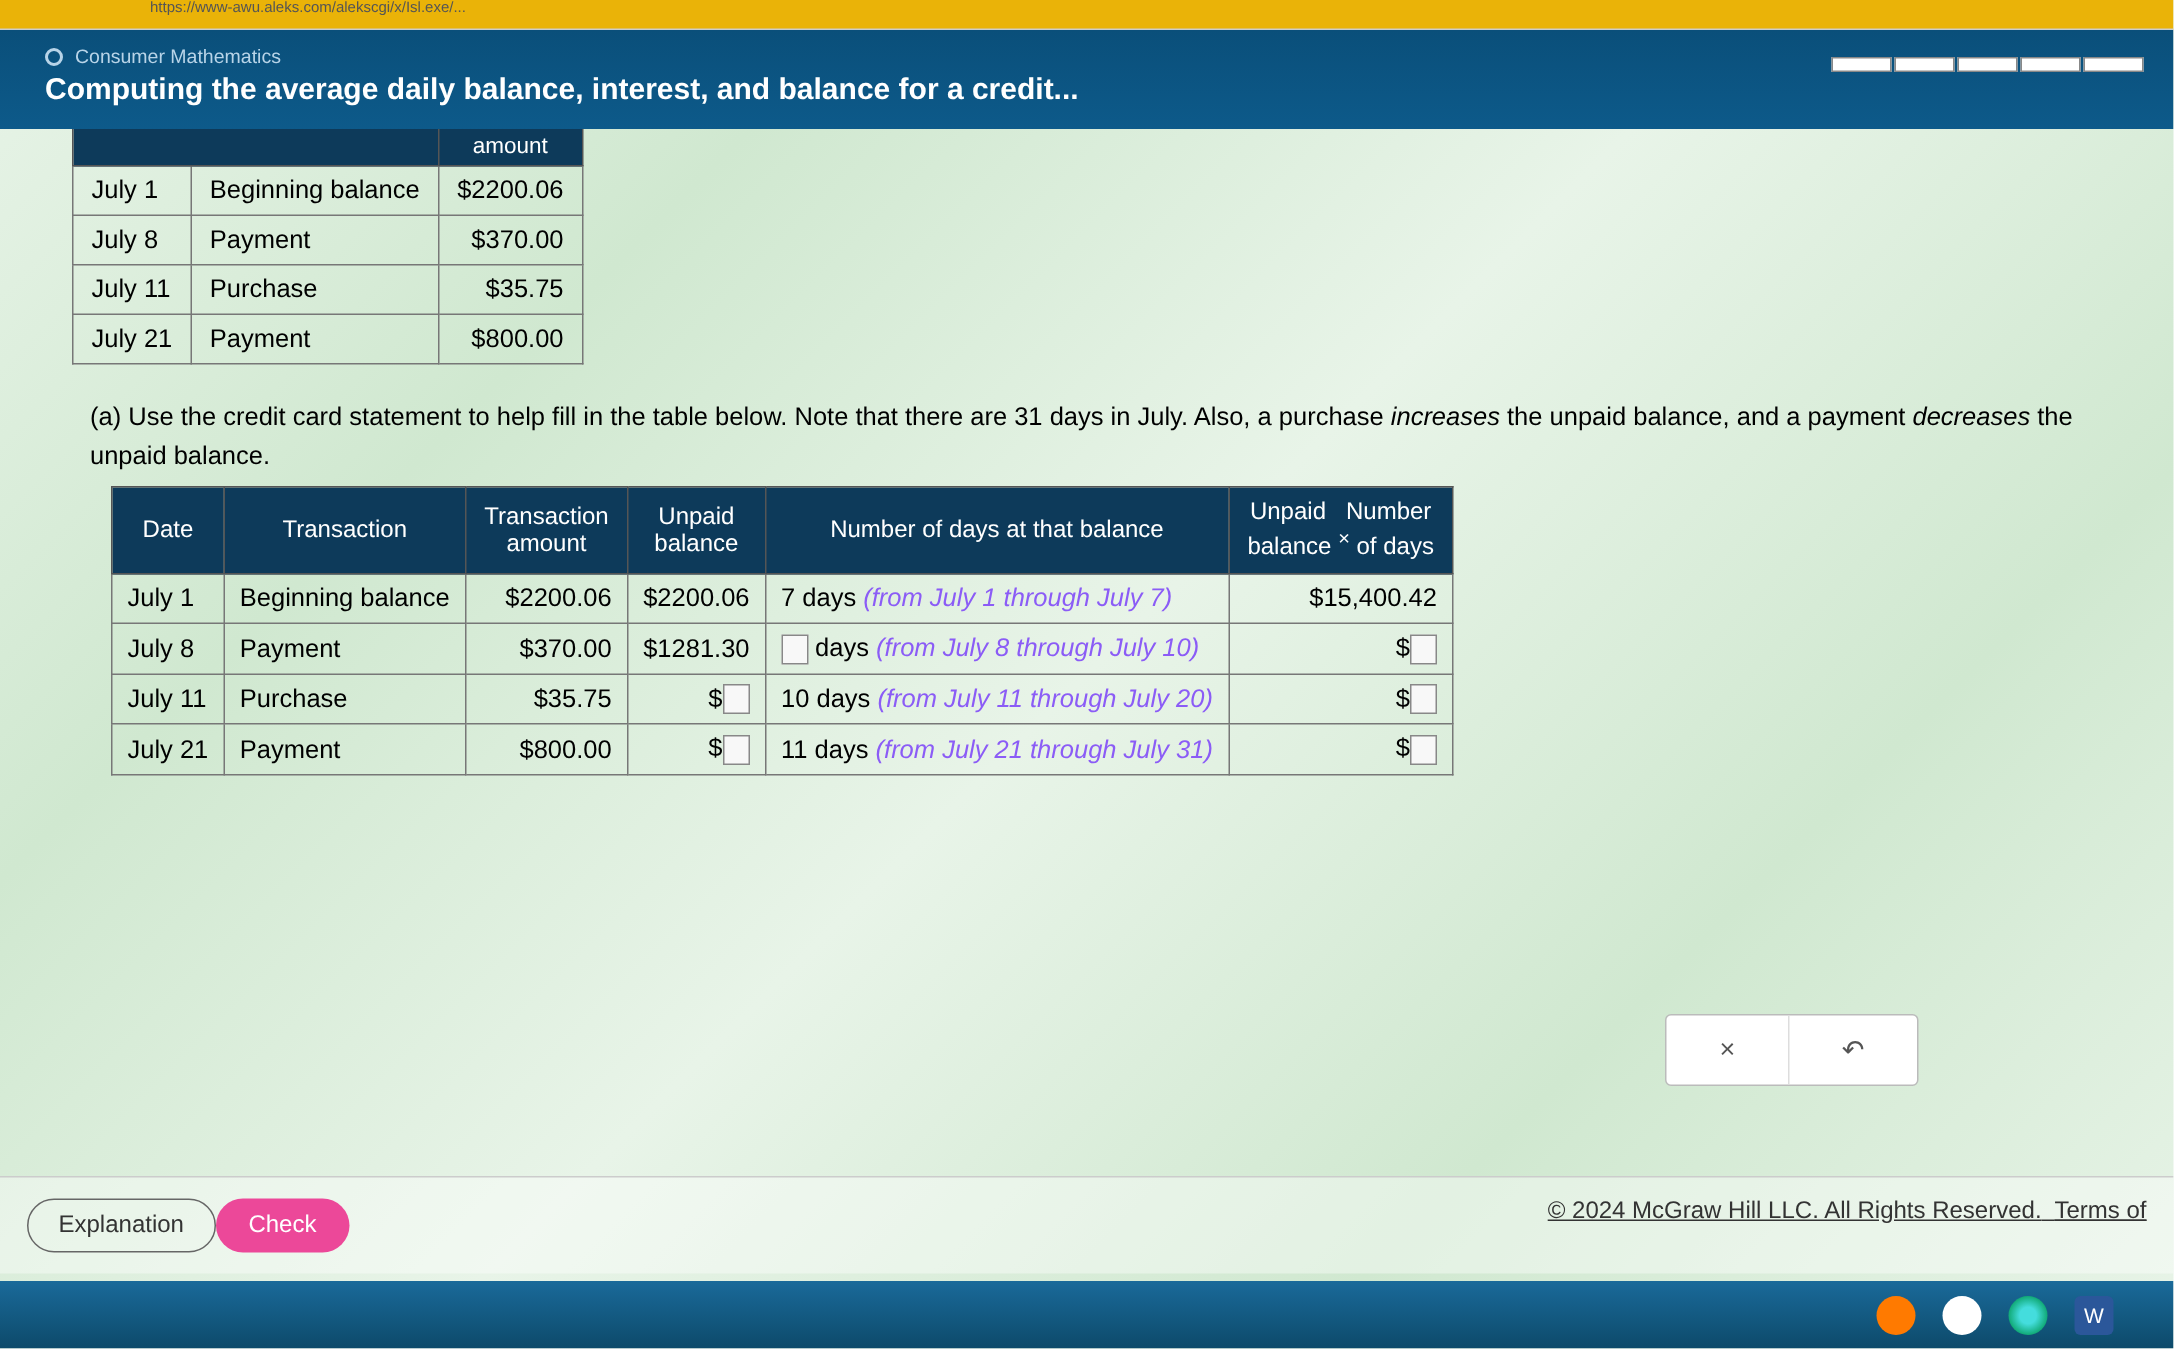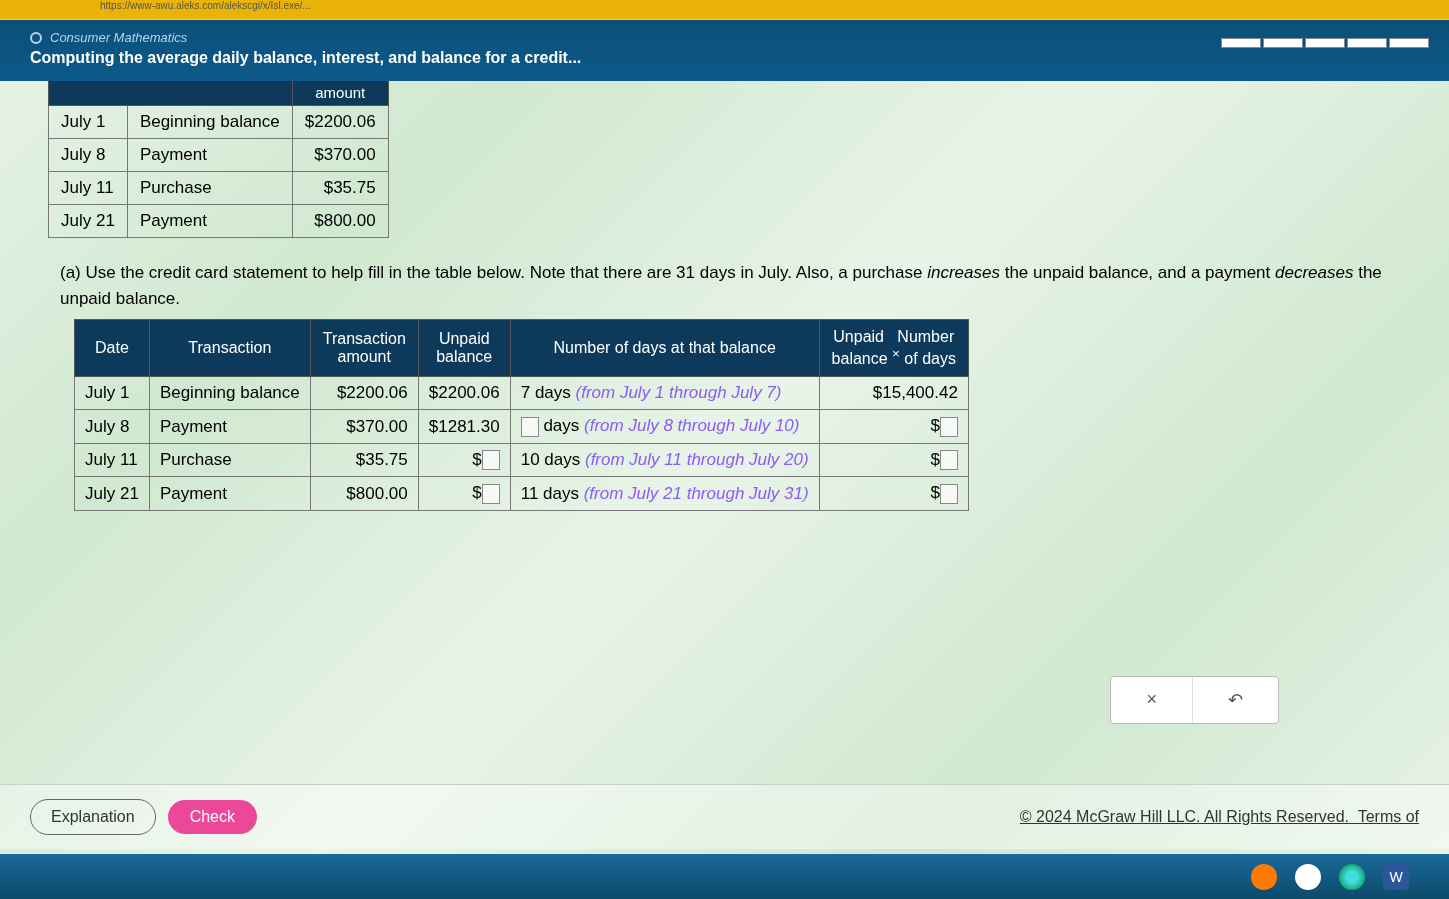--- a/index.html
+++ b/index.html
@@ -38,30 +38,29 @@
   background: #fff;
   border: 1px solid #888;
 }
 .category-row {
   display: flex;
   align-items: center;
   gap: 8px;
   font-size: 13px;
   color: #b8d4e8;
   margin-bottom: 4px;
-  font-style: italic;
 }
 .circle-icon {
   width: 12px;
   height: 12px;
   border: 2px solid #b8d4e8;
   border-radius: 50%;
 }
 .topic-title {
-  font-size: 16px;
+  font-size: 20px;
   font-weight: 600;
   color: #fff;
 }
 .content {
   padding: 0 19px 20px 48px;
   font-size: 17px;
   color: #000;
   height: calc(100% - 110px);
 }
 .statement-table {
@@ -132,24 +131,22 @@
   font-size: 18px;
   color: #555;
   border-right: 1px solid #ddd;
 }
 .tool-box div:last-child { border-right: none; }
 .footer {
   position: absolute;
   bottom: 50px;
   left: 0;
   right: 0;
-  padding: 14px 30px;
-  display: flex;
-  align-items: center;
-  gap: 12px;
+  padding: 14px 18px;
+  display: flex;
   border-top: 1px solid #ccc;
   background: rgba(255,255,255,0.4);
 }
 .btn-outline {
   border: 1px solid #666;
   border-radius: 20px;
   padding: 8px 20px;
   font-size: 16px;
   background: transparent;
   color: #333;

